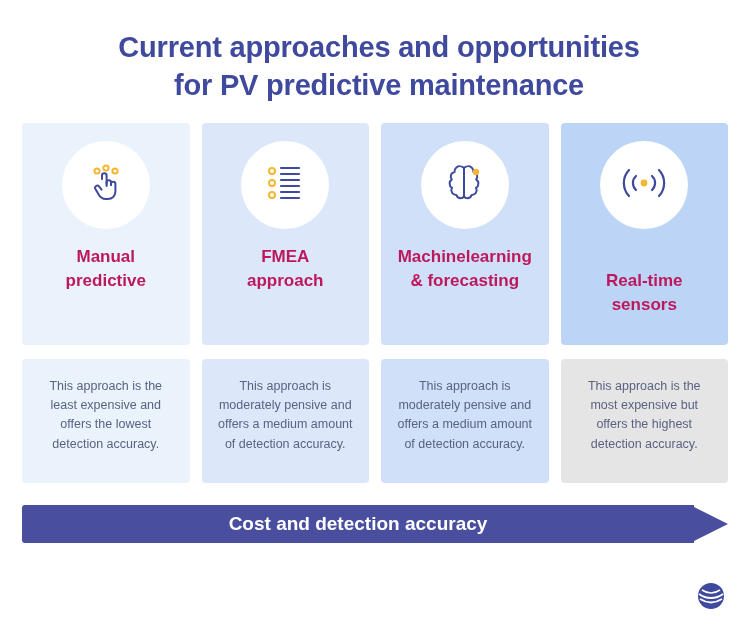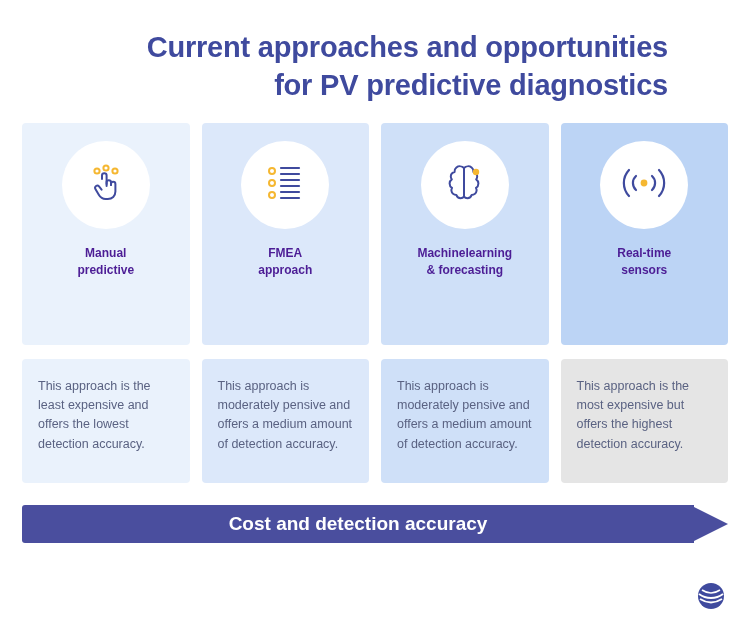--- a/index.html
+++ b/index.html
@@ -13,26 +13,26 @@
     font-family: "Liberation Sans", sans-serif;
     overflow: hidden;
   }
   .page {
     position: relative;
     width: 750px;
     height: 629px;
     box-sizing: border-box;
   }
   .title {
-    text-align: right;
+    text-align: center;
     color: #3f4a9e;
     font-size: 29px;
     font-weight: bold;
     line-height: 1.32;
-    padding: 28px 82px 0 60px;
+    padding: 28px 52px 0 60px;
     letter-spacing: -0.2px;
   }
   .title .line {
     display: block;
   }
   .columns {
     display: flex;
     gap: 12px;
     padding: 18px 22px 0 22px;
     box-sizing: border-box;
@@ -56,43 +56,43 @@
     width: 88px;
     height: 88px;
     border-radius: 50%;
     background: #ffffff;
     display: flex;
     align-items: center;
     justify-content: center;
     margin-bottom: 16px;
   }
   .card-label {
-    color: #4c1d95;
-    font-size: 12px;
+    color: #be185d;
+    font-size: 17px;
     font-weight: bold;
     text-align: center;
     line-height: 1.45;
     padding: 0 8px;
   }
   .card-body {
     border-radius: 4px;
     margin-top: 14px;
     height: 124px;
     display: flex;
     align-items: flex-start;
     justify-content: center;
     padding: 18px 16px 0 16px;
     box-sizing: border-box;
   }
   .card-body p {
     margin: 0;
     color: #5a6282;
     font-size: 12.5px;
     line-height: 1.55;
-    text-align: left;
+    text-align: center;
   }
   .arrow-wrap {
     margin: 22px 22px 0 22px;
     position: relative;
     height: 38px;
   }
   .arrow-body {
     position: absolute;
     left: 0;
     top: 0;
@@ -132,21 +132,21 @@
     height: 30px;
   }
 </style>
 </head>
 <body>
 
 <div class="page">
 
   <div class="title">
     <span class="line">Current approaches and opportunities</span>
-    <span class="line">for PV predictive diagnostics</span>
+    <span class="line">for PV predictive maintenance</span>
   </div>
 
   <div class="columns">
 
     <div class="col">
       <div class="card-top" style="background:#eaf2fc;">
         <div class="icon-circle">
           <span>
             <svg width="46" height="46" viewBox="0 0 46 46" fill="none">
               <circle cx="14" cy="11" r="2.6" stroke="#f5b731" stroke-width="2"></circle>
@@ -208,21 +208,21 @@
           <div>Machinelearning</div>
           <div>&amp; forecasting</div>
         </div>
       </div>
       <div class="card-body" style="background:#cfe0f8;">
         <p>This approach is moderately pensive and offers a medium amount of detection accuracy.</p>
       </div>
     </div>
 
     <div class="col">
-      <div class="card-top" style="background:#bcd4f5;">
+      <div class="card-top" style="background:#bcd4f5;gap:24px;">
         <div class="icon-circle">
           <span>
             <svg width="50" height="40" viewBox="0 0 50 40" fill="none">
               <circle cx="25" cy="20" r="3.4" fill="#f5b731"></circle>
               <path d="M17 13a9.5 9.5 0 0 0 0 14" stroke="#3f4a9e" stroke-width="2.2" stroke-linecap="round"></path>
               <path d="M33 13a9.5 9.5 0 0 1 0 14" stroke="#3f4a9e" stroke-width="2.2" stroke-linecap="round"></path>
               <path d="M10 7a19 19 0 0 0 0 26" stroke="#3f4a9e" stroke-width="2.2" stroke-linecap="round"></path>
               <path d="M40 7a19 19 0 0 1 0 26" stroke="#3f4a9e" stroke-width="2.2" stroke-linecap="round"></path>
             </svg>
           </span>

